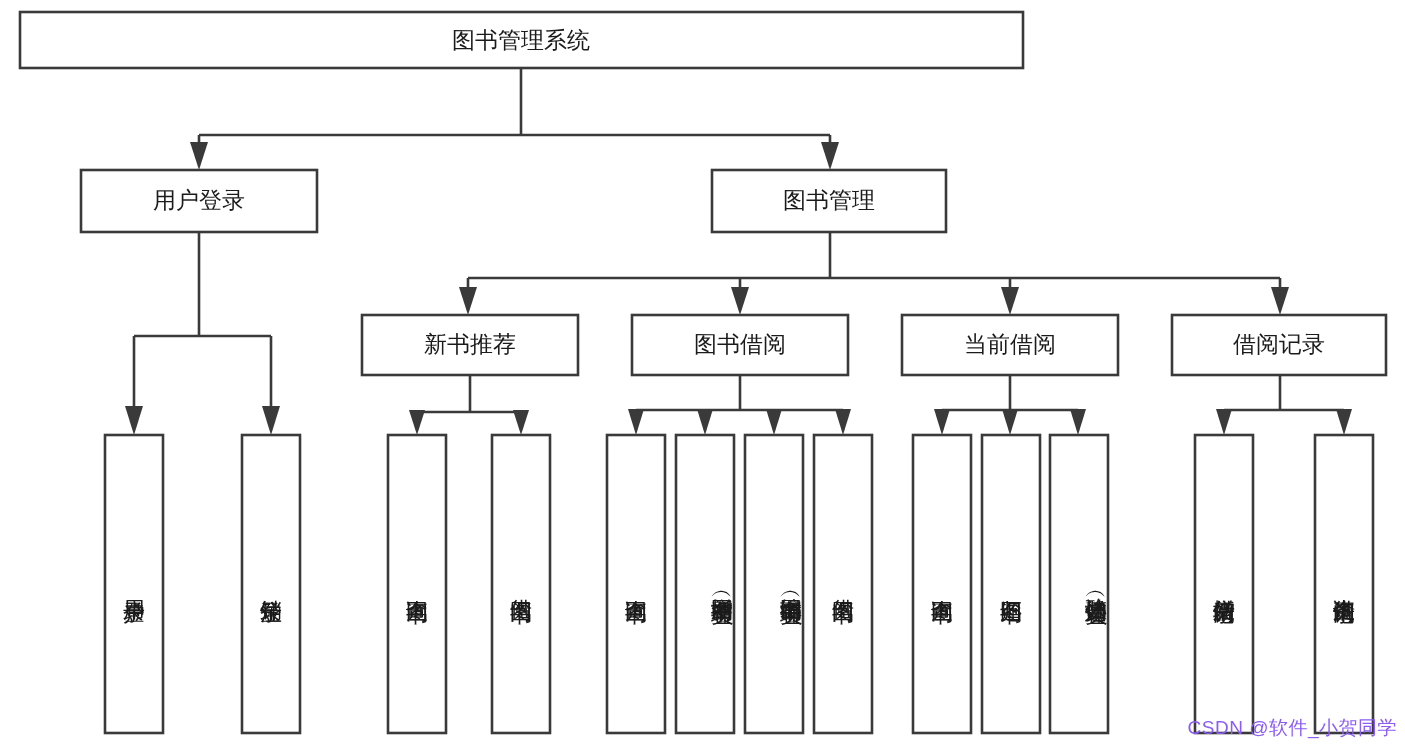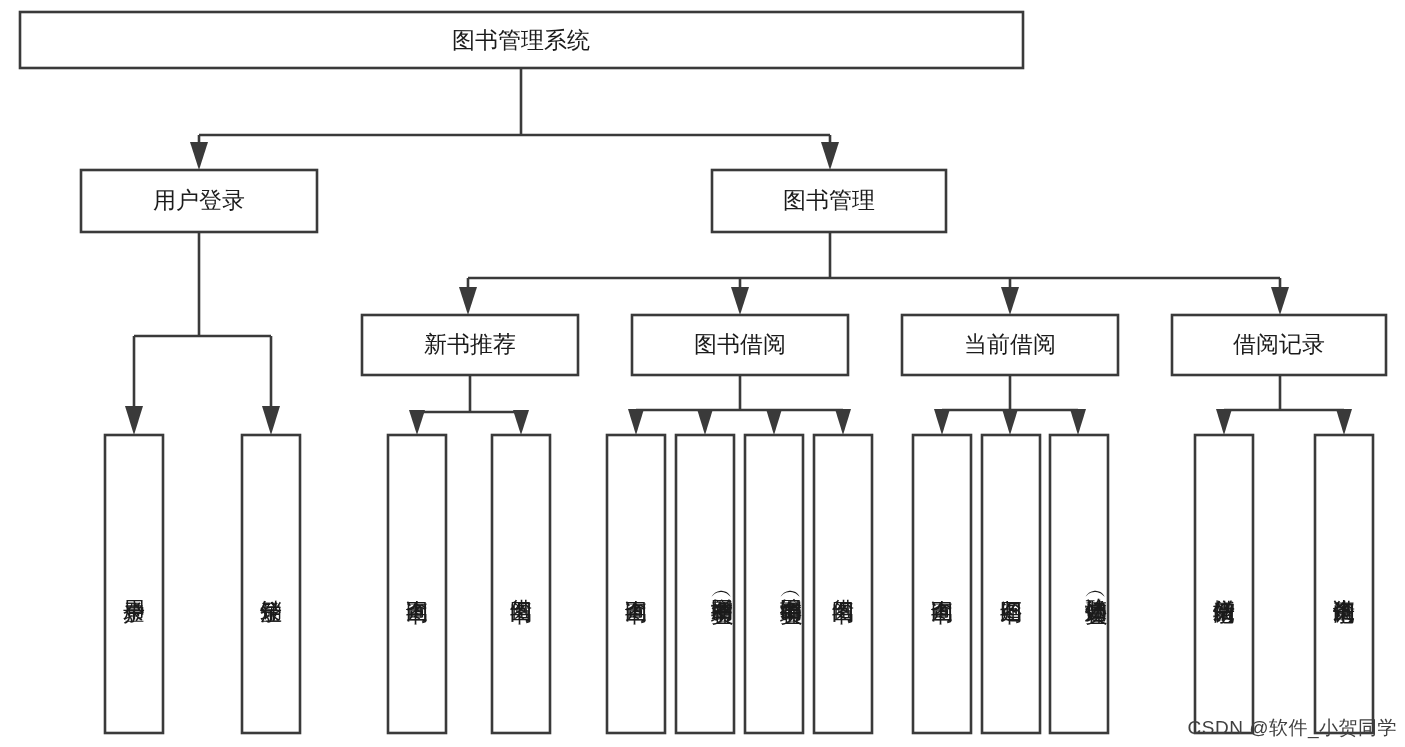--- a/index.html
+++ b/index.html
@@ -62,21 +62,21 @@
     color: #1b1b1b;
     white-space: nowrap;
     pointer-events: none;
   }
   .watermark {
     position: absolute;
     right: 8px;
     bottom: 6px;
     font-family: "Liberation Sans", "DejaVu Sans", sans-serif;
     font-size: 19px;
-    color: #404040;
+    color: #8b5cf6;
     letter-spacing: 0.5px;
     white-space: nowrap;
   }
 </style>
 </head>
 <body>
 
 <div id="diagram-root">
 
   <svg class="flow" viewBox="0 0 1405 747" xmlns="http://www.w3.org/2000/svg">

